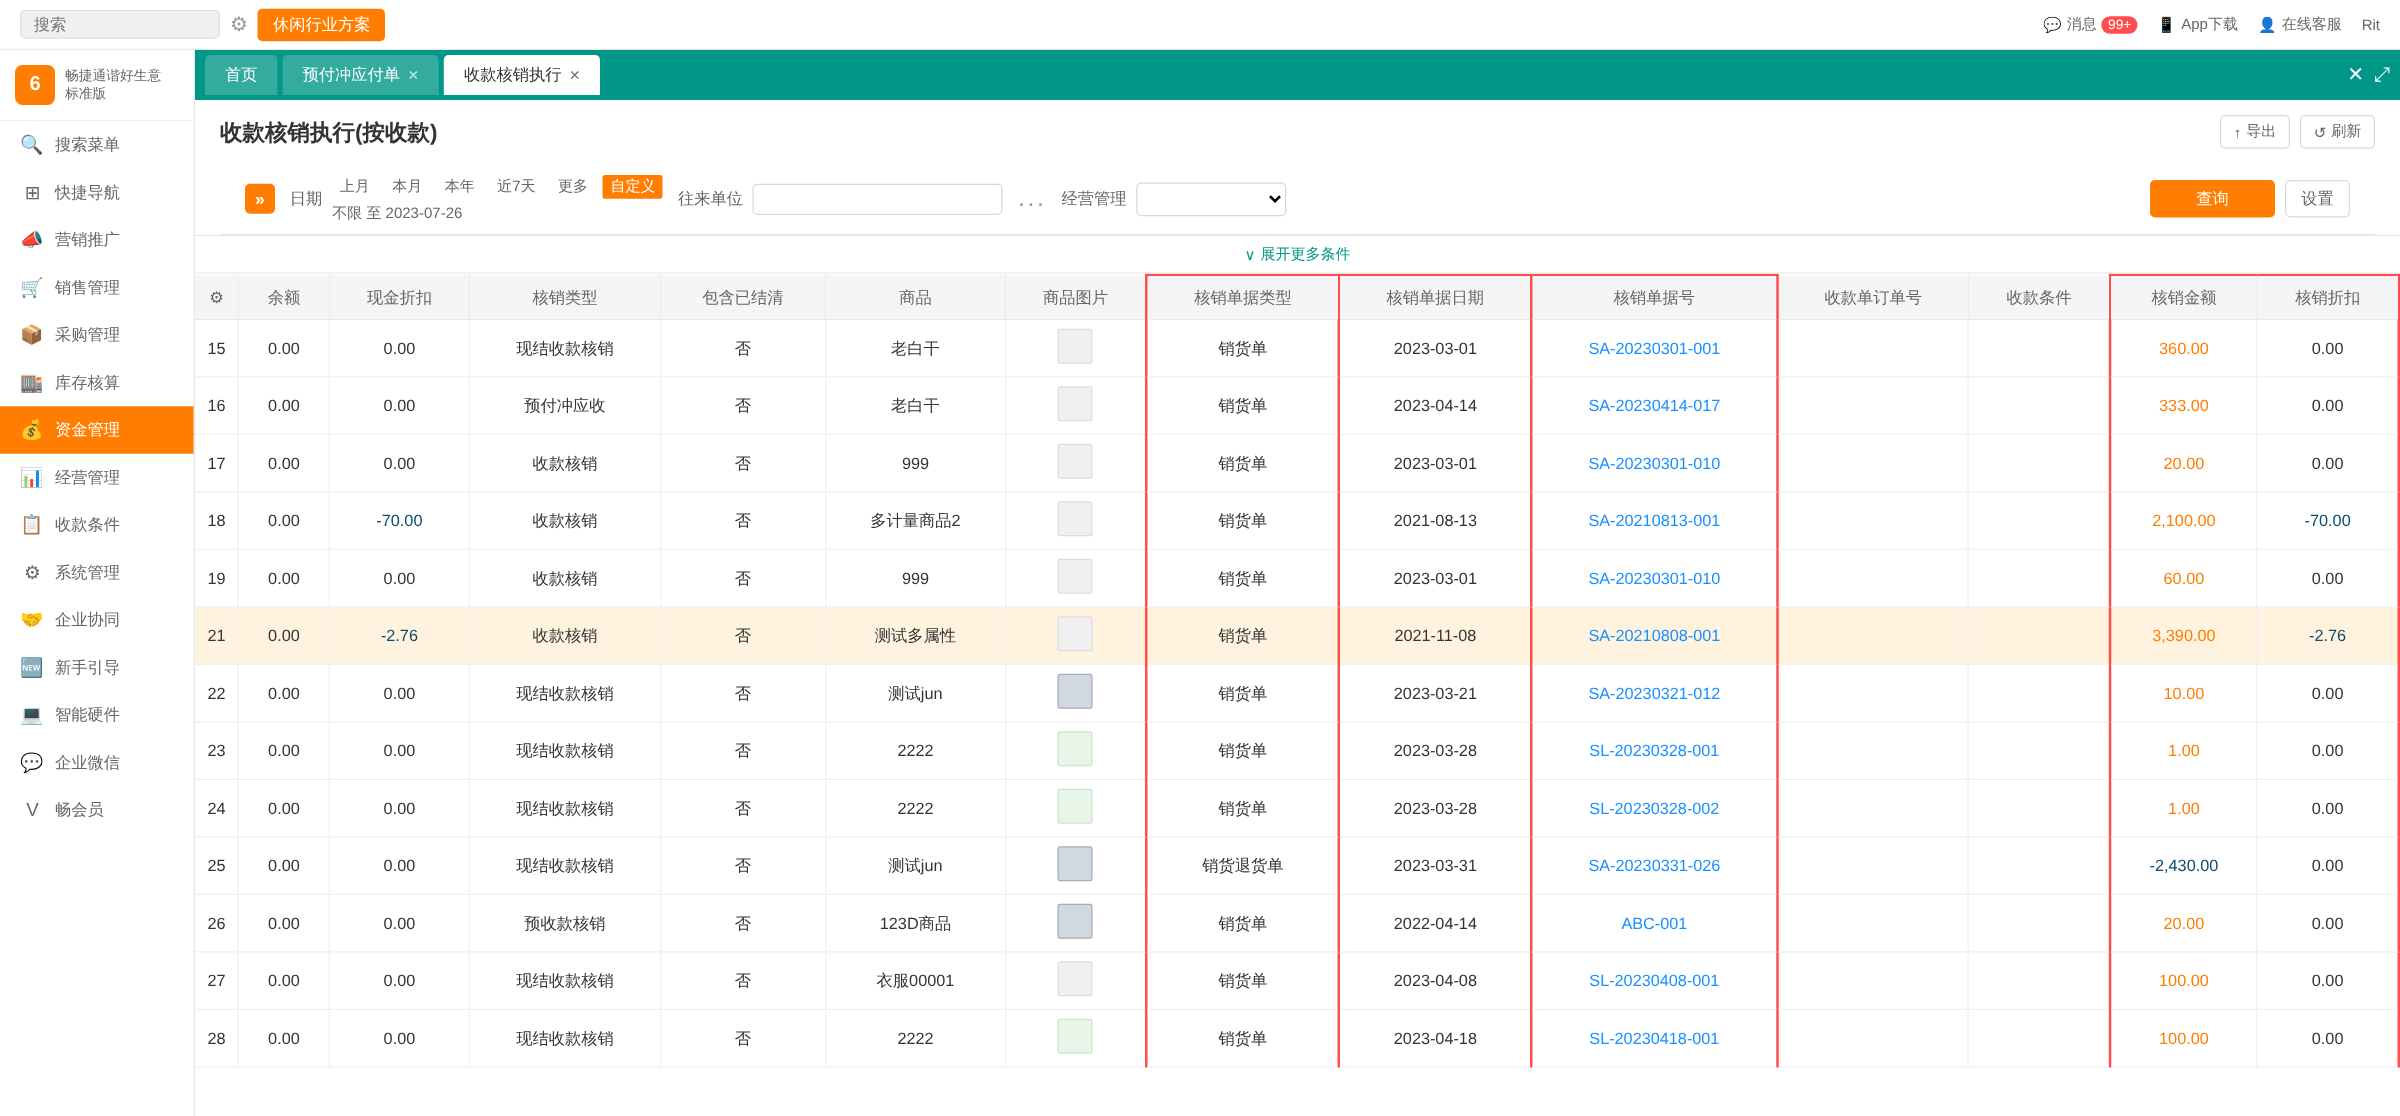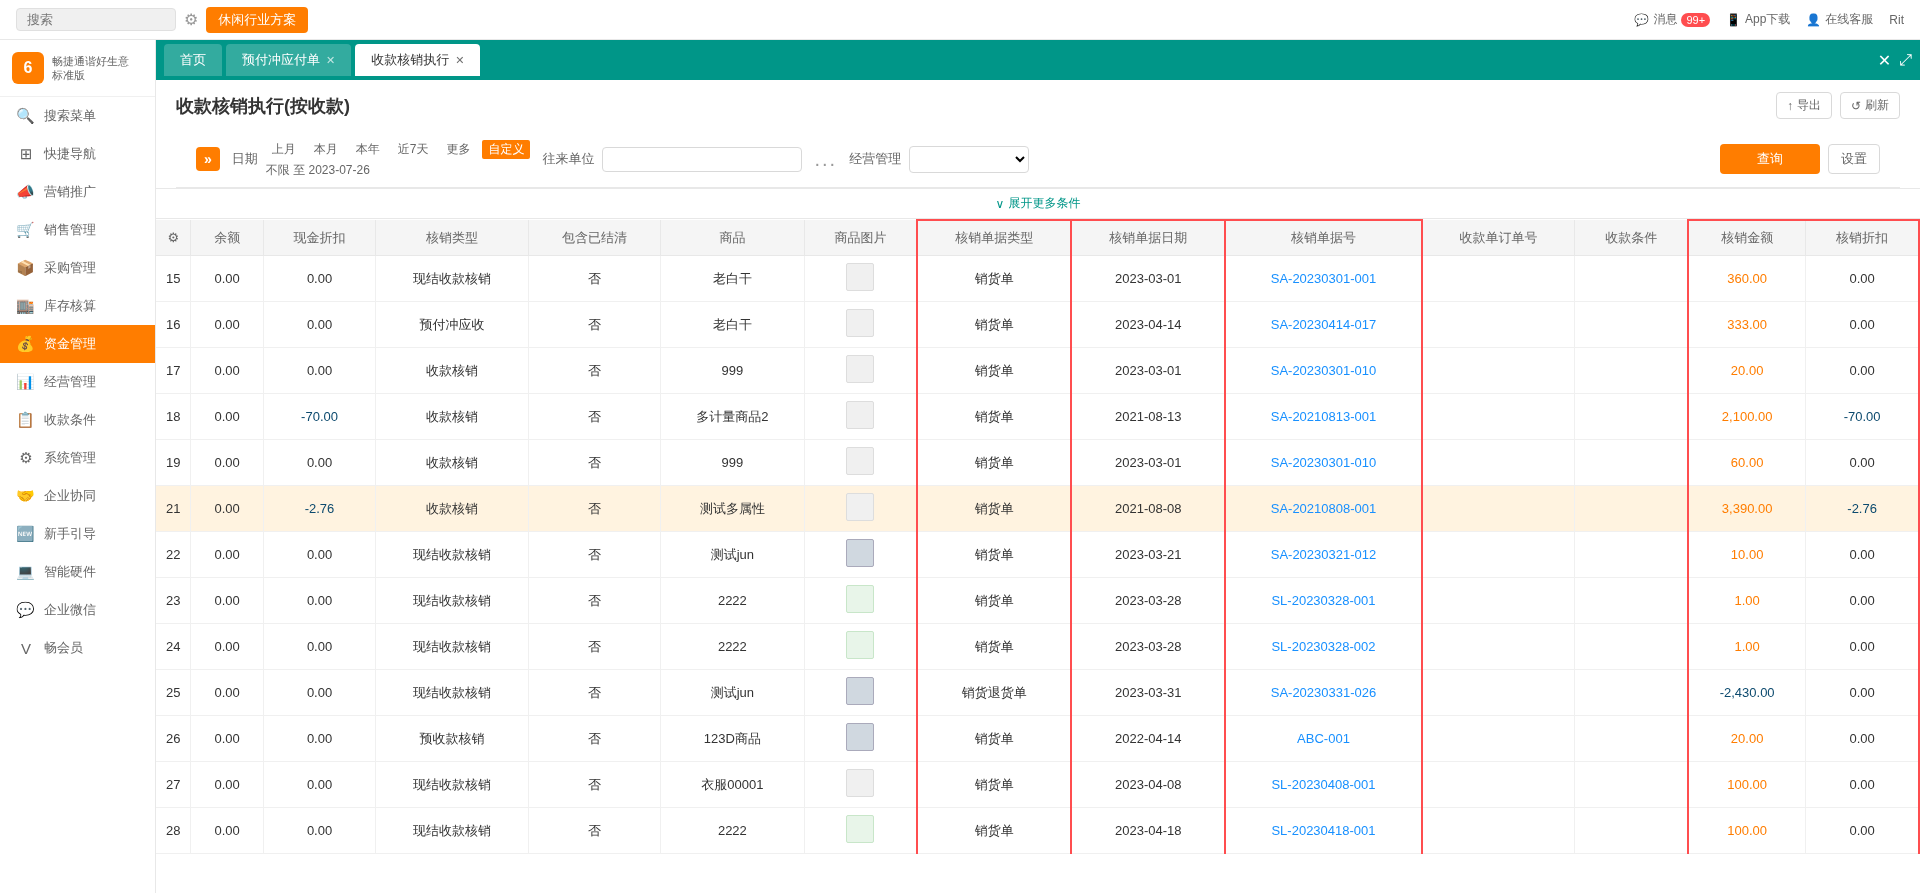--- a/index.html
+++ b/index.html
@@ -523,21 +523,21 @@
     </tr>
             <tr class="highlighted">
       <td>21</td>
       <td>0.00</td>
       <td class="td-red"><span class="td-red">-2.76</span></td>
       <td>收款核销</td>
       <td>否</td>
       <td>测试多属性</td>
       <td><span class="thumb gray"></span></td>
       <td style="border-left:2px solid #ff4d4f; border-right:2px solid #ff4d4f;">销货单</td>
-      <td style="border-left:2px solid #ff4d4f; border-right:2px solid #ff4d4f;">2021-08-08</td>
+      <td style="border-left:2px solid #ff4d4f; border-right:2px solid #ff4d4f;">2021-11-08</td>
       <td style="border-left:2px solid #ff4d4f; border-right:2px solid #ff4d4f;"><a class="td-link">SA-20210808-001</a></td>
       <td></td>
       <td></td>
       <td style="border-left:2px solid #ff4d4f;"><span class="td-orange">3,390.00</span></td>
       <td style="border-right:2px solid #ff4d4f;"><span class="td-red">-2.76</span></td>
     </tr>
             <tr>
       <td>22</td>
       <td>0.00</td>
       <td>0.00</td>

